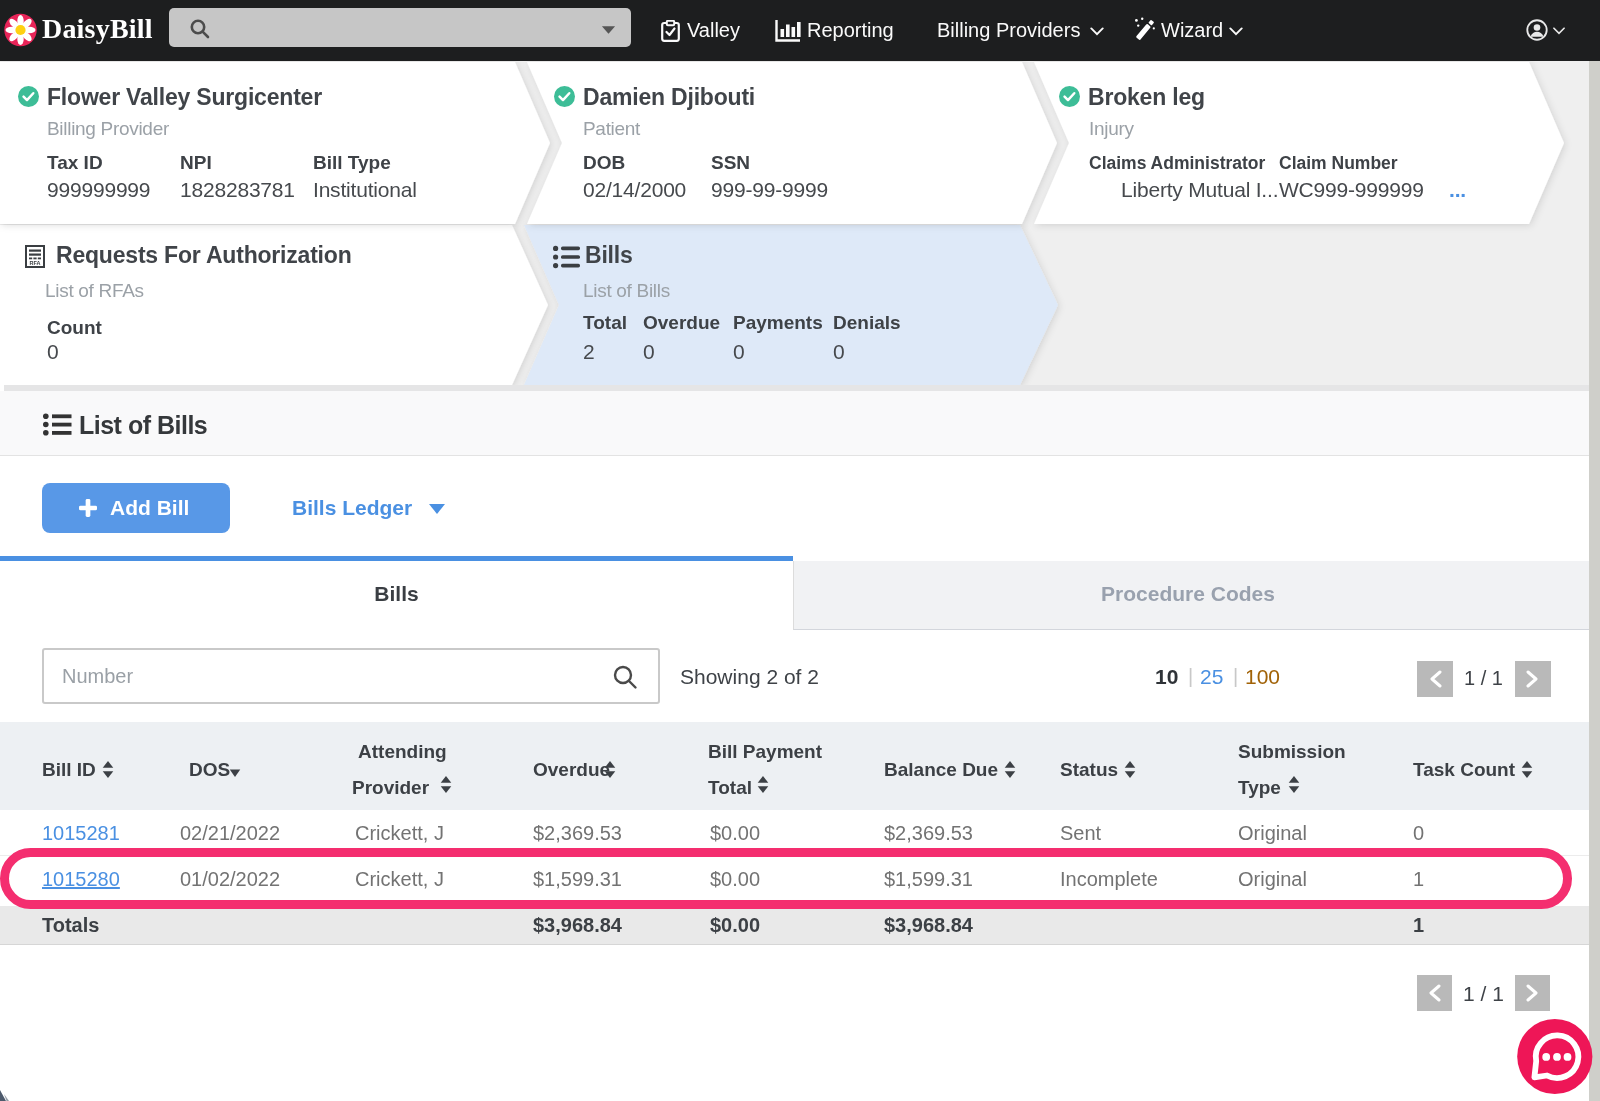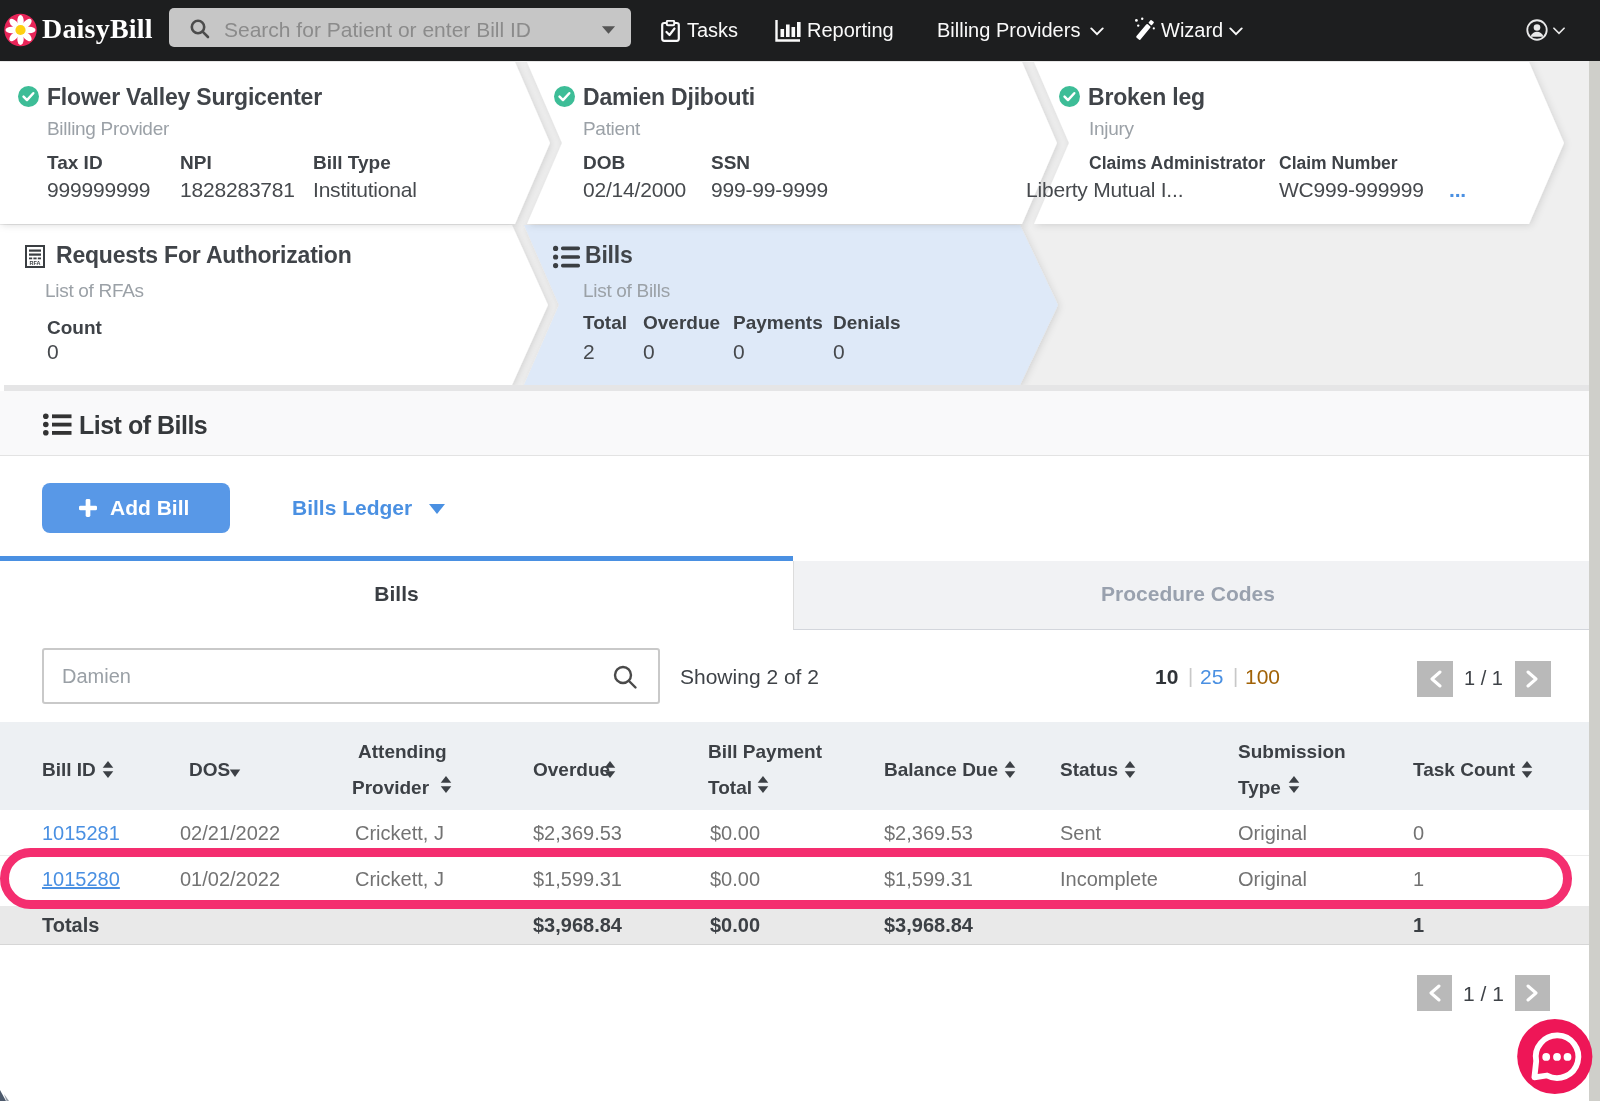--- a/index.html
+++ b/index.html
@@ -39,31 +39,30 @@
     </g>
     <circle cx="16.5" cy="17" r="5.1" fill="#ffd012"></circle>
   </svg>
   <div class="abs" style="left:42px;top:13px;font-family:'Liberation Serif',serif;font-weight:bold;font-size:28px;letter-spacing:0.2px;color:#fff;">DaisyBill</div>
 
   <div class="abs" style="left:169px;top:8px;width:462px;height:39px;background:#c6c6c6;border-radius:5px;"></div>
   <svg class="abs" style="left:189px;top:18px" width="22" height="22" viewBox="0 0 22 22">
     <circle cx="9" cy="9" r="6.2" fill="none" stroke="#4c4c4c" stroke-width="2.6"></circle>
     <line x1="13.6" y1="13.6" x2="19" y2="19" stroke="#4c4c4c" stroke-width="2.6" stroke-linecap="round"></line>
   </svg>
-  <div class="abs" style="left:224px;top:18px;font-size:21px;color:#8b8b8b;">Search for Patient or enter Bill ID</div>
   <svg class="abs" style="left:601px;top:25px" width="15" height="10" viewBox="0 0 16 10">
       <path d="M1 1 L8 9 L15 1 Z" fill="#555"></path>
     </svg>
 
   <svg class="abs" style="left:661px;top:20px" width="19" height="22" viewBox="0 0 19 22">
     <rect x="1.2" y="3" width="16.6" height="17.8" rx="2" fill="none" stroke="#fafafa" stroke-width="2.2"></rect>
     <rect x="5.8" y="0.8" width="7.4" height="4.4" rx="1" fill="#1d1e1f" stroke="#fafafa" stroke-width="2"></rect>
     <path d="M5.5 12 L8.5 15 L13.5 8.5" fill="none" stroke="#fafafa" stroke-width="2.2" stroke-linecap="round" stroke-linejoin="round"></path>
   </svg>
-  <div class="navtxt" style="left:687px;">Tasks</div>
+  <div class="navtxt" style="left:687px;">Valley</div>
 
   <svg class="abs" style="left:775px;top:20px" width="26" height="22" viewBox="0 0 26 22">
     <path d="M1.5 0 L1.5 20.5 L25 20.5" fill="none" stroke="#fafafa" stroke-width="2.4"></path>
     <rect x="5.5" y="9" width="3.6" height="8" fill="#fafafa"></rect>
     <rect x="11" y="4.5" width="3.6" height="12.5" fill="#fafafa"></rect>
     <rect x="16.5" y="7" width="3.6" height="10" fill="#fafafa"></rect>
     <rect x="22" y="2" width="3.6" height="15" fill="#fafafa"></rect>
   </svg>
   <div class="navtxt" style="left:807px;">Reporting</div>
 
@@ -138,21 +137,21 @@
 <div class="pval" style="left:711px;top:178px;">999-99-9999</div>
 
 <svg class="abs" style="left:1059px;top:86px" width="21" height="21" viewBox="0 0 22 22">
   <circle cx="11" cy="11" r="11" fill="#3dbd97"></circle>
   <path d="M5.8 11.2 L9.4 14.7 L16 7.6" fill="none" stroke="#fff" stroke-width="2.6" stroke-linecap="round" stroke-linejoin="round"></path>
 </svg>
 <div class="ptitle" style="left:1088px;top:84px;">Broken leg</div>
 <div class="psub" style="left:1089px;top:118px;">Injury</div>
 <div class="plabel" style="left:1089px;top:153px;font-size:17.5px;">Claims Administrator</div>
 <div class="plabel" style="left:1279px;top:153px;font-size:17.5px;">Claim Number</div>
-<div class="pval" style="left:1026px;top:178px;">Liberty Mutual I...</div>
+<div class="pval" style="left:1121px;top:178px;">Liberty Mutual I...</div>
 <div class="pval" style="left:1279px;top:178px;">WC999-999999</div>
 <div class="pval link" style="left:1449px;top:178px;font-weight:bold;">...</div>
 
 <svg class="abs" style="left:25px;top:245px" width="20" height="23" viewBox="0 0 20 23">
   <rect x="1" y="1" width="18" height="21" fill="none" stroke="#3a3e42" stroke-width="2"></rect>
   <rect x="4" y="4.5" width="12" height="2.2" fill="#3a3e42"></rect>
   <rect x="4" y="8.5" width="12" height="2.2" fill="#3a3e42"></rect>
   <rect x="4" y="12.5" width="3.2" height="1.8" fill="#3a3e42"></rect>
   <rect x="8.4" y="12.5" width="3.2" height="1.8" fill="#3a3e42"></rect>
   <rect x="12.8" y="12.5" width="3.2" height="1.8" fill="#3a3e42"></rect>
@@ -205,21 +204,21 @@
     <path d="M1 1 L9 11 L17 1 Z" fill="#4a90e2"></path>
   </svg>
 
 <div class="abs" style="left:0;top:556px;width:793px;height:5px;background:#4a90e2;"></div>
 <div class="abs" style="left:0;top:561px;width:793px;height:69px;background:#fff;"></div>
 <div class="abs" style="left:793px;top:561px;width:796px;height:68px;background:#f1f2f4;border-left:1px solid #dcdcdc;border-bottom:1px solid #d3d6dc;"></div>
 <div class="abs" style="left:0;top:582px;width:793px;text-align:center;font-size:21px;font-weight:bold;color:#3a3e43;">Bills</div>
 <div class="abs" style="left:793px;top:582px;width:790px;text-align:center;font-size:21px;font-weight:bold;color:#99a1ae;">Procedure Codes</div>
 
 <div class="abs" style="left:42px;top:648px;width:618px;height:56px;border:2px solid #c9c9c9;border-radius:3px;background:#fff;box-sizing:border-box;"></div>
-<div class="abs" style="left:62px;top:665px;font-size:20px;color:#9aa0a6;">Damien</div>
+<div class="abs" style="left:62px;top:665px;font-size:20px;color:#9aa0a6;">Number</div>
 <svg class="abs" style="left:612px;top:664px" width="26" height="26" viewBox="0 0 26 26">
   <circle cx="11" cy="11" r="8" fill="none" stroke="#4a4a4a" stroke-width="2.4"></circle>
   <line x1="17" y1="17" x2="23.5" y2="23.5" stroke="#4a4a4a" stroke-width="2.4" stroke-linecap="round"></line>
 </svg>
 <div class="abs" style="left:680px;top:665px;font-size:21px;color:#3e4247;">Showing 2 of 2</div>
 <div class="abs" style="left:1155px;top:665px;font-size:21px;color:#2f3338;font-weight:bold;">10</div>
 <div class="abs" style="left:1188px;top:665px;font-size:20px;color:#c8c8c8;">|</div>
 <div class="abs" style="left:1200px;top:665px;font-size:21px;color:#4a90e2;">25</div>
 <div class="abs" style="left:1233px;top:665px;font-size:20px;color:#c8c8c8;">|</div>
 <div class="abs" style="left:1245px;top:665px;font-size:21px;color:#a16207;">100</div>

